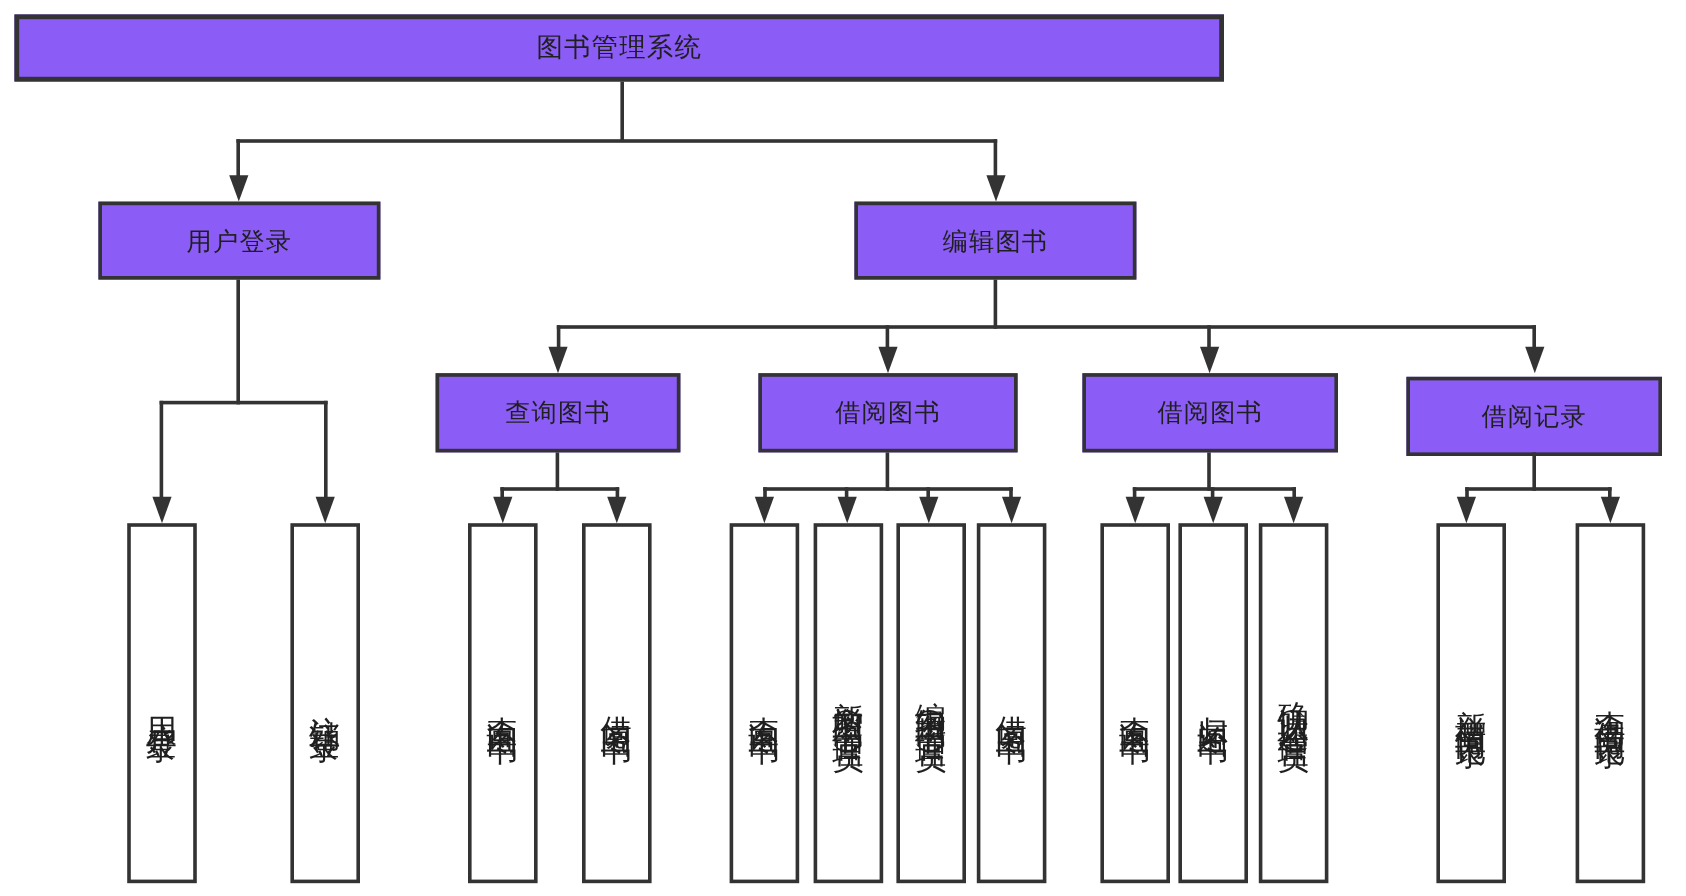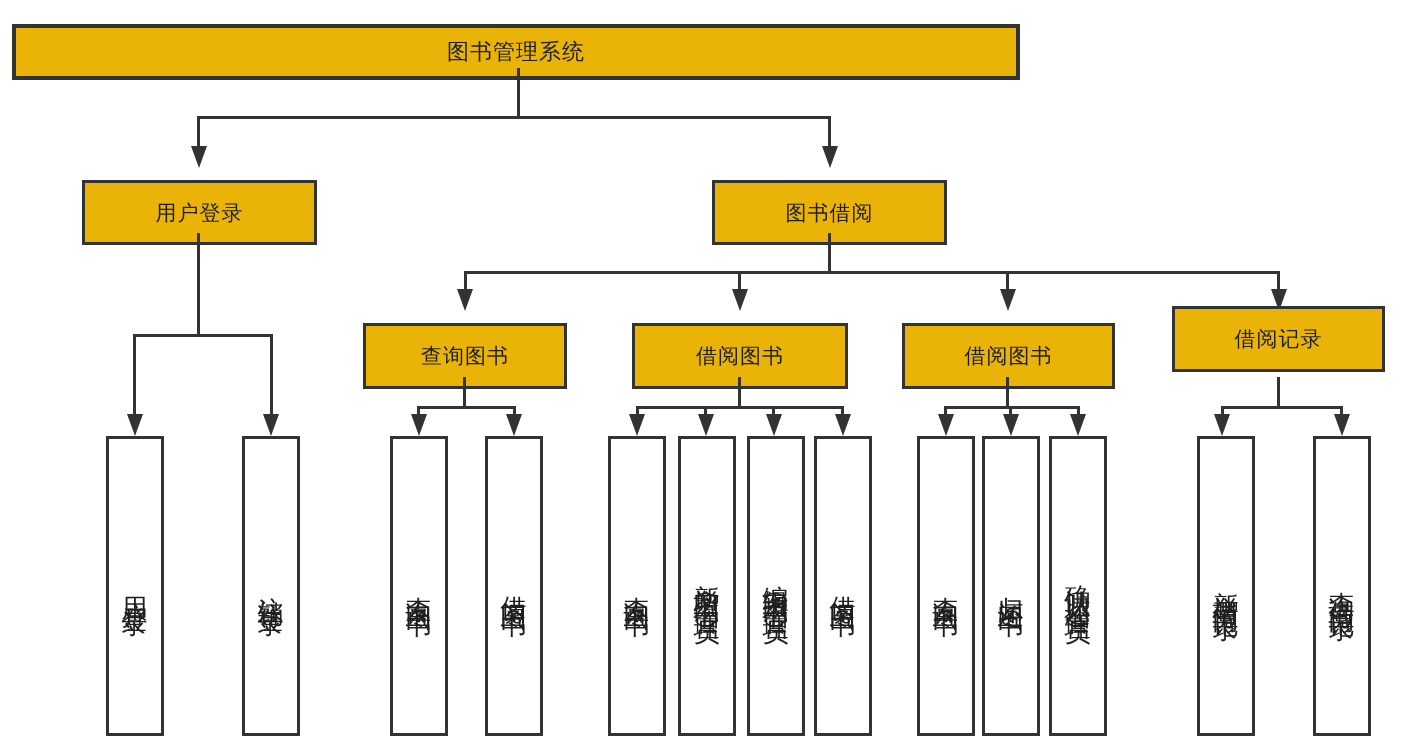--- a/index.html
+++ b/index.html
@@ -1,23 +1,23 @@
 <!DOCTYPE html>
 <html><head>
 <meta charset="utf-8">
 <style>
   html,body{margin:0;padding:0;background:#ffffff;}
   .canvas{
     position:relative;width:1405px;height:747px;background:#ffffff;overflow:hidden;
     font-family:"Liberation Sans","DejaVu Sans",sans-serif;color:#1f1f1f;
   }
   .hbox{
-    position:absolute;box-sizing:border-box;border:3px solid #333333;background:#eab308;
+    position:absolute;box-sizing:border-box;border:3px solid #333333;background:#8b5cf6;
     display:flex;align-items:center;justify-content:center;
-    font-size:21px;letter-spacing:1px;margin-top:12px;
+    font-size:21px;letter-spacing:1px;
   }
   .root{border-width:4px;font-size:22px;}
   .leaf{
     position:absolute;box-sizing:border-box;border:3px solid #333333;background:#ffffff;
     width:58px;top:436px;height:300px;
     display:flex;align-items:center;justify-content:center;
   }
   .leaf span{
     writing-mode:vertical-rl;text-orientation:mixed;
     font-size:26px;line-height:1;letter-spacing:5px;white-space:nowrap;
@@ -42,21 +42,21 @@
   <div class="hbox root" style="left:12px;top:12px;width:1008px;height:56px;">图书管理系统</div>
 
   <div class="line" style="left:517px;top:68px;width:3px;height:50px;"></div>
   <div class="line" style="left:197px;top:116px;width:634px;height:3px;"></div>
   <div class="line" style="left:197px;top:116px;width:3px;height:34px;"></div>
   <div class="arrow" style="left:191px;top:146px;"></div>
   <div class="line" style="left:828px;top:116px;width:3px;height:34px;"></div>
   <div class="arrow" style="left:822px;top:146px;"></div>
 
   <div class="hbox" style="left:82px;top:168px;width:235px;height:65px;">用户登录</div>
-  <div class="hbox" style="left:712px;top:168px;width:235px;height:65px;">图书借阅</div>
+  <div class="hbox" style="left:712px;top:168px;width:235px;height:65px;">编辑图书</div>
 
   <div class="line" style="left:197px;top:233px;width:3px;height:104px;"></div>
   <div class="line" style="left:133px;top:334px;width:140px;height:3px;"></div>
   <div class="line" style="left:133px;top:334px;width:3px;height:84px;"></div>
   <div class="arrow" style="left:127px;top:414px;"></div>
   <div class="line" style="left:270px;top:334px;width:3px;height:84px;"></div>
   <div class="arrow" style="left:263px;top:414px;"></div>
 
   <div class="line" style="left:828px;top:233px;width:3px;height:41px;"></div>
   <div class="line" style="left:464px;top:271px;width:816px;height:3px;"></div>
@@ -65,21 +65,21 @@
   <div class="line" style="left:738px;top:271px;width:3px;height:22px;"></div>
   <div class="arrow" style="left:732px;top:289px;"></div>
   <div class="line" style="left:1006px;top:271px;width:3px;height:22px;"></div>
   <div class="arrow" style="left:1000px;top:289px;"></div>
   <div class="line" style="left:1277px;top:271px;width:3px;height:22px;"></div>
   <div class="arrow" style="left:1271px;top:289px;"></div>
 
   <div class="hbox" style="left:363px;top:311px;width:204px;height:66px;">查询图书</div>
   <div class="hbox" style="left:632px;top:311px;width:216px;height:66px;">借阅图书</div>
   <div class="hbox" style="left:902px;top:311px;width:213px;height:66px;">借阅图书</div>
-  <div class="hbox" style="left:1172px;top:294px;width:213px;height:66px;">借阅记录</div>
+  <div class="hbox" style="left:1172px;top:314px;width:213px;height:66px;">借阅记录</div>
 
   <div class="line" style="left:463px;top:377px;width:3px;height:32px;"></div>
   <div class="line" style="left:417px;top:406px;width:99px;height:3px;"></div>
   <div class="line" style="left:417px;top:406px;width:3px;height:12px;"></div>
   <div class="arrow" style="left:411px;top:414px;"></div>
   <div class="line" style="left:513px;top:406px;width:3px;height:12px;"></div>
   <div class="arrow" style="left:506px;top:414px;"></div>
 
   <div class="line" style="left:738px;top:377px;width:3px;height:32px;"></div>
   <div class="line" style="left:636px;top:406px;width:208px;height:3px;"></div>

